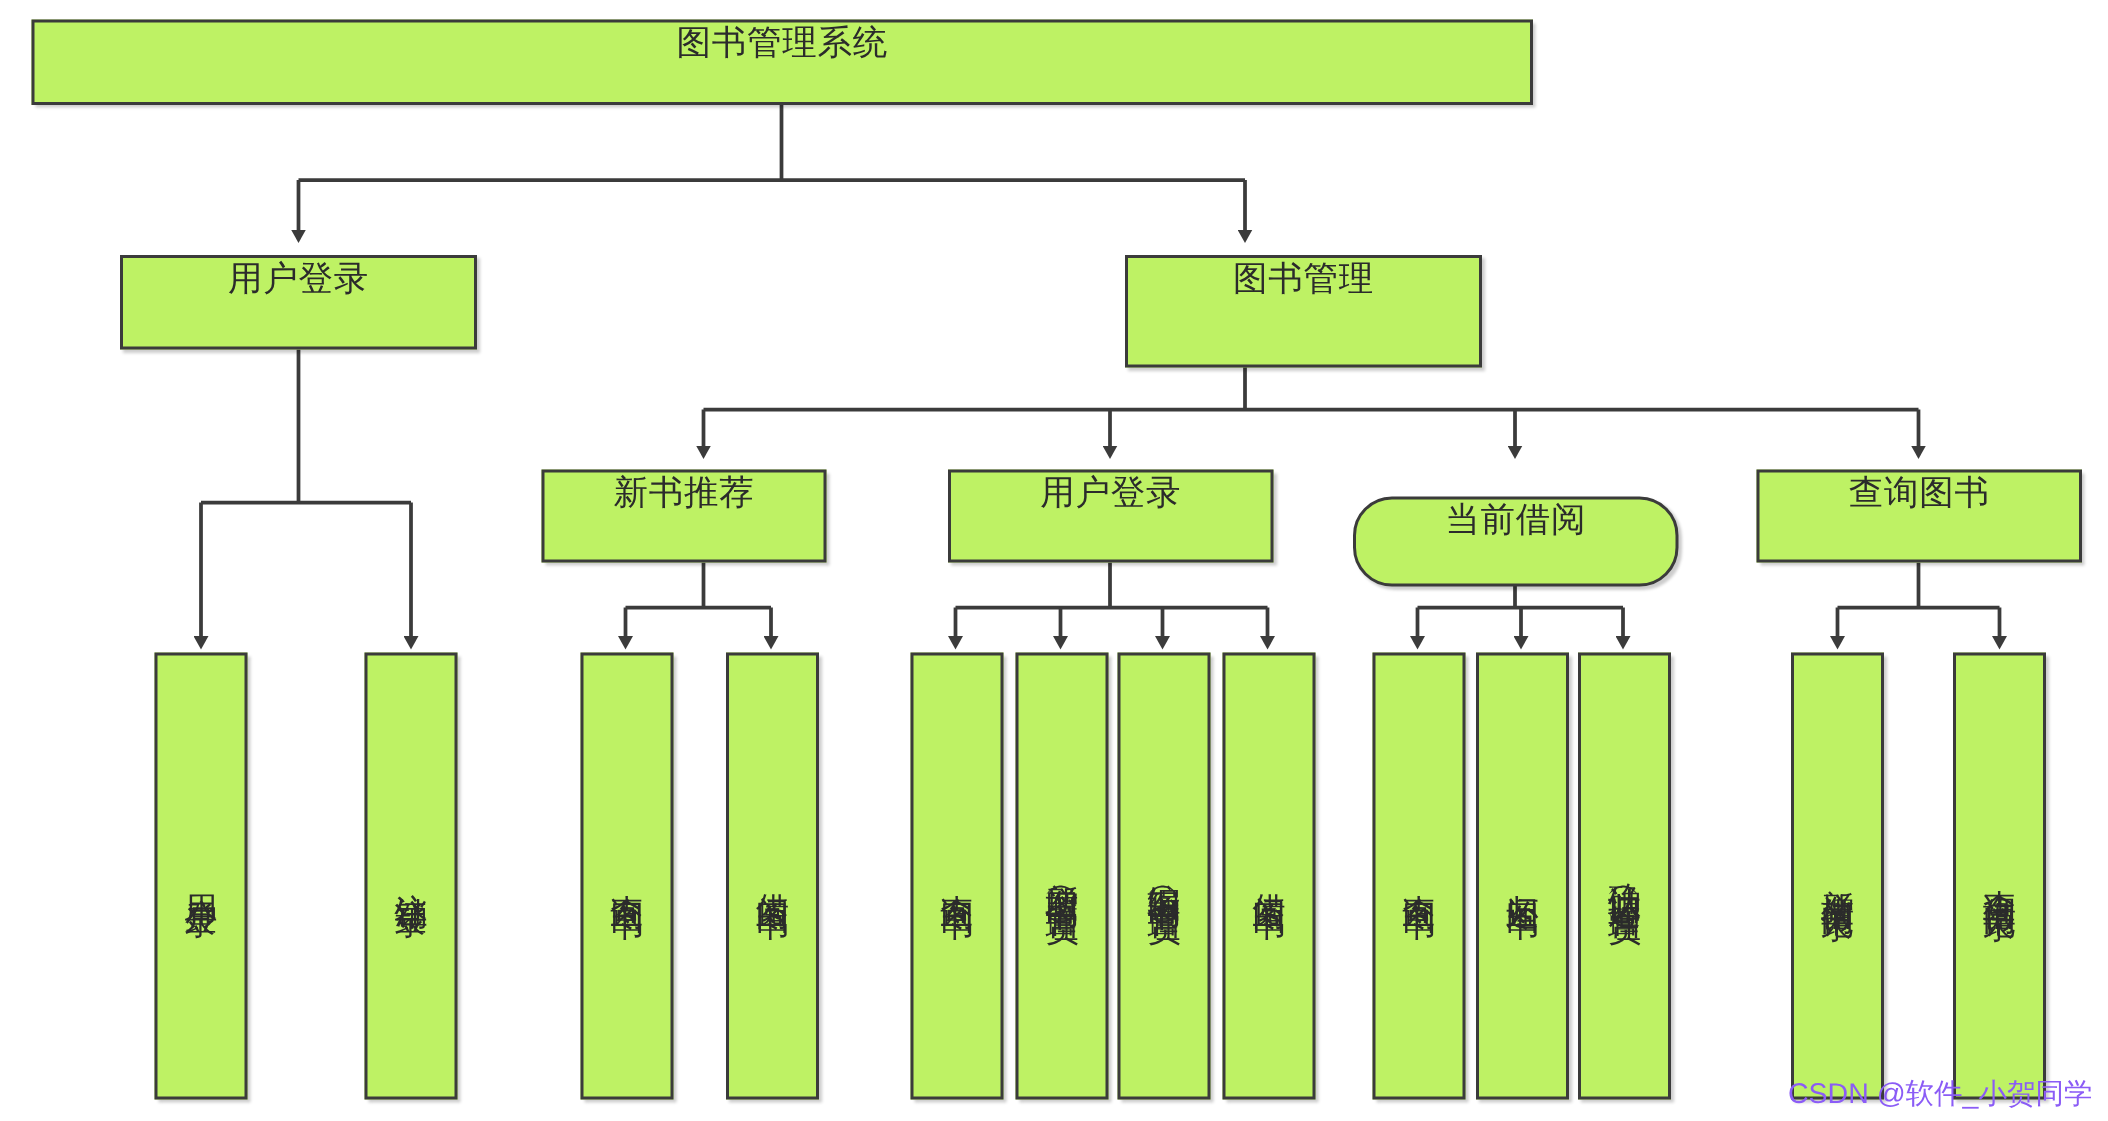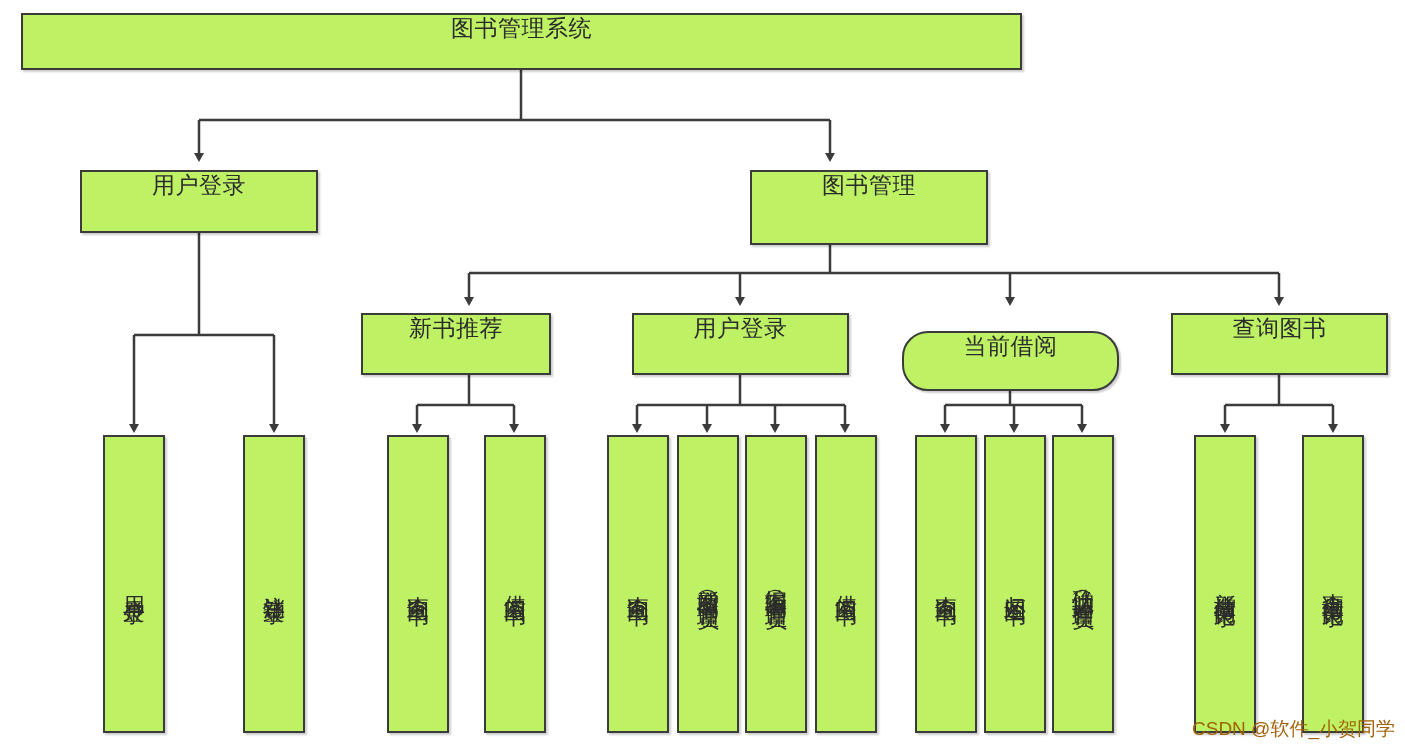--- a/index.html
+++ b/index.html
@@ -47,21 +47,21 @@
     font-size: 23px;
   }
   .node-label.vertical {
     font-size: 22px;
     writing-mode: vertical-rl;
     text-orientation: upright;
     letter-spacing: 3px;
   }
   .watermark {
     position: absolute;
-    color: #a16207;
+    color: #8b5cf6;
     font-size: 19px;
     white-space: nowrap;
     font-family: "Liberation Sans", "DejaVu Sans", sans-serif;
     pointer-events: none;
   }
 </style>
 </head>
 <body>
 
 <div id="diagram-root">

